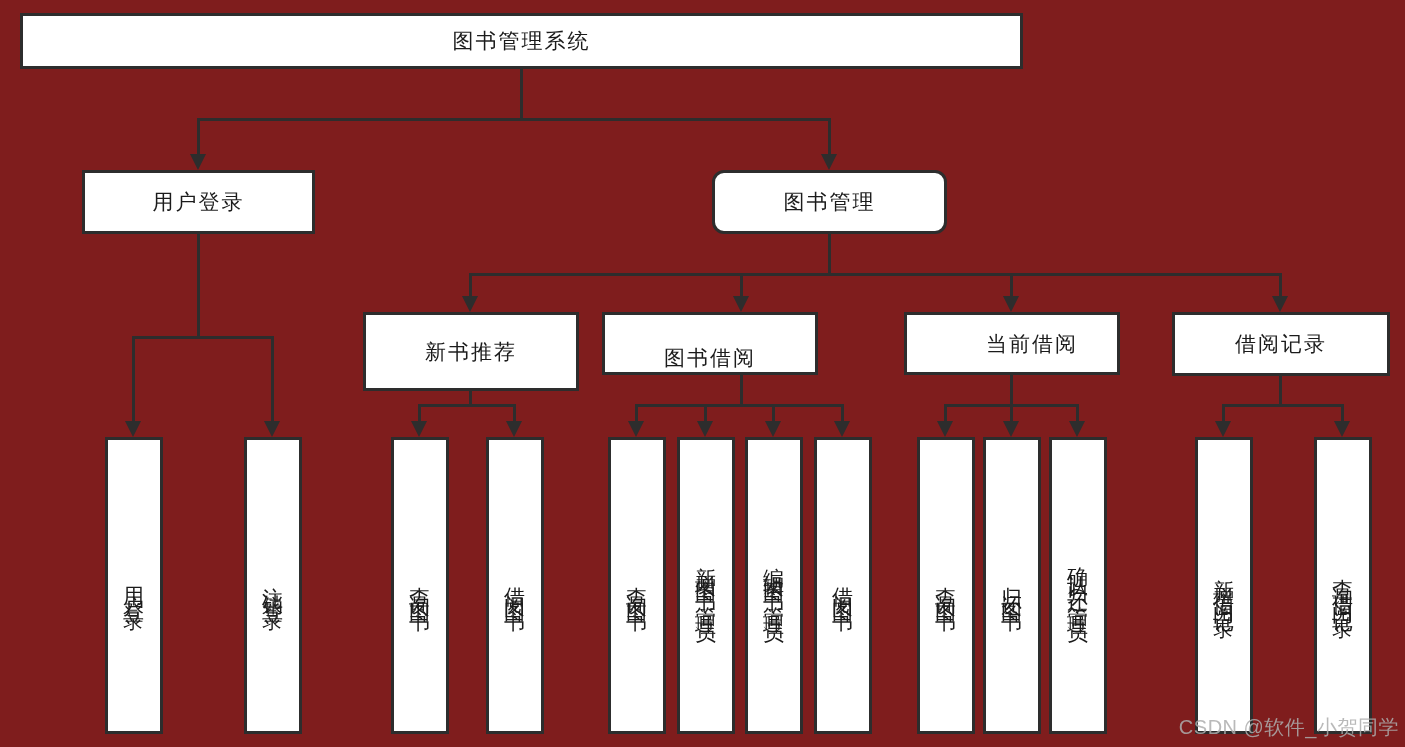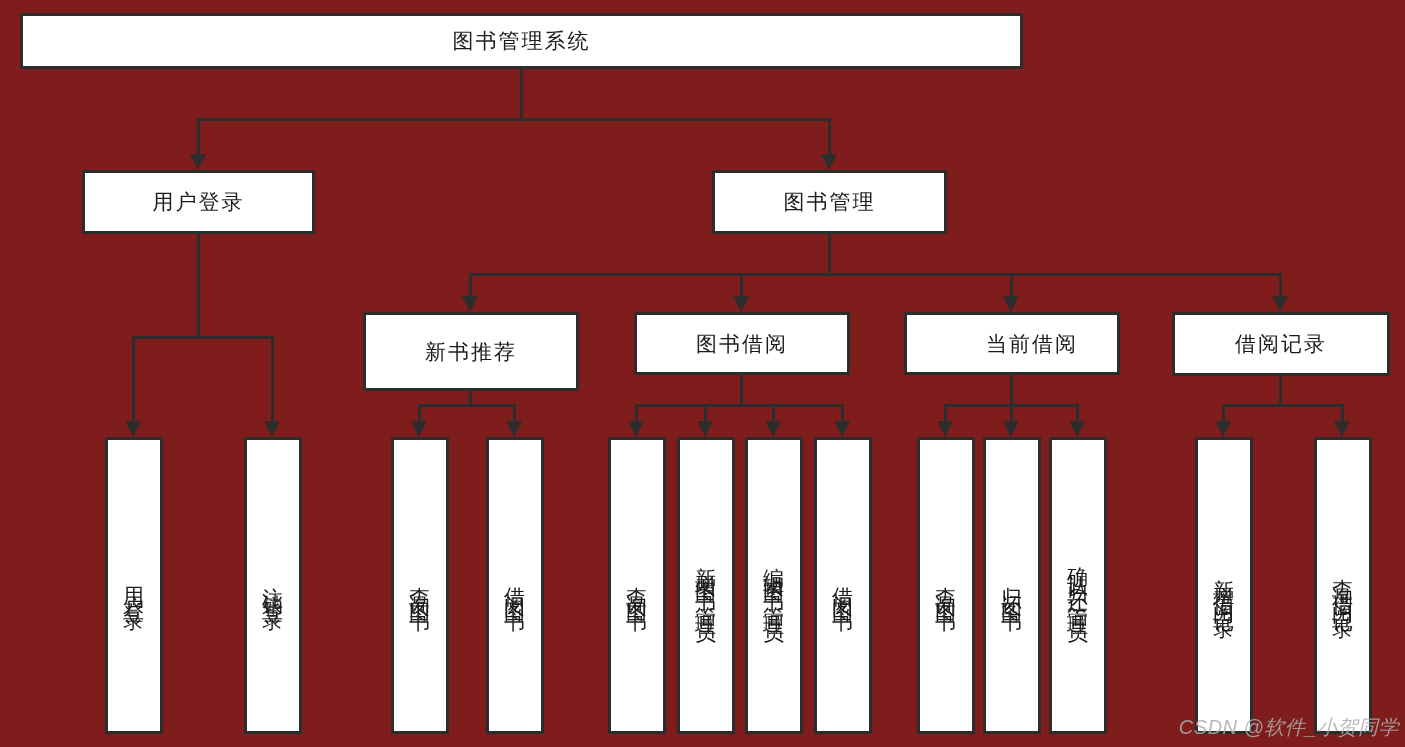--- a/index.html
+++ b/index.html
@@ -20,21 +20,21 @@
   .h { position:absolute; height:3px; background:var(--line); z-index:1; }
   .v { position:absolute; width:3px; background:var(--line); z-index:1; }
   .a { position:absolute; width:3px; background:var(--line); z-index:1; }
   .a::after {
     content:""; position:absolute; top:100%; left:50%; margin-left:-8.5px;
     width:0; height:0; border-left:8px solid transparent;
     border-right:8px solid transparent; border-top:16px solid var(--line);
   }
   .wm {
     position:absolute; right:6px; bottom:6px; font-size:20px;
-    color:rgba(173,173,173,0.85); letter-spacing:0.5px; z-index:5; white-space:nowrap;font-style:italic;
+    color:rgba(173,173,173,0.85); letter-spacing:0.5px; z-index:5; white-space:nowrap;
   }
 </style>
 </head>
 <body>
 
 <div class="stage">
 
   <div class="v" style="left:520px;top:68px;height:53px;"></div>
   <div class="h" style="left:197px;top:118px;width:634px;"></div>
   <div class="a" style="left:197px;top:121px;height:33px;"></div>
@@ -75,28 +75,28 @@
   <div class="a" style="left:1222px;top:407px;height:14px;"></div>
   <div class="a" style="left:1341px;top:407px;height:14px;"></div>
 
   <div class="node" style="left:20px;top:13px;width:1003px;height:56px;">
     <span>图书管理系统</span>
   </div>
 
   <div class="node" style="left:82px;top:170px;width:233px;height:64px;">
     <span>用户登录</span>
   </div>
-  <div class="node" style="left:712px;top:170px;width:235px;height:64px;">
+  <div class="node" style="left:712px;top:170px;width:235px;height:64px;border-radius:12px;">
     <span>图书管理</span>
   </div>
 
   <div class="node" style="left:363px;top:312px;width:216px;height:79px;">
     <span>新书推荐</span>
   </div>
-  <div class="node" style="left:634px;top:312px;width:216px;height:63px;">
+  <div class="node" style="left:602px;top:312px;width:216px;height:63px;align-items:flex-end;">
     <span>图书借阅</span>
   </div>
   <div class="node" style="left:904px;top:312px;width:216px;height:63px;padding-left:40px;">
     <span>当前借阅</span>
   </div>
   <div class="node" style="left:1172px;top:312px;width:218px;height:64px;">
     <span>借阅记录</span>
   </div>
 
   <div class="node leaf" style="left:105px;top:437px;width:58px;height:297px;">

